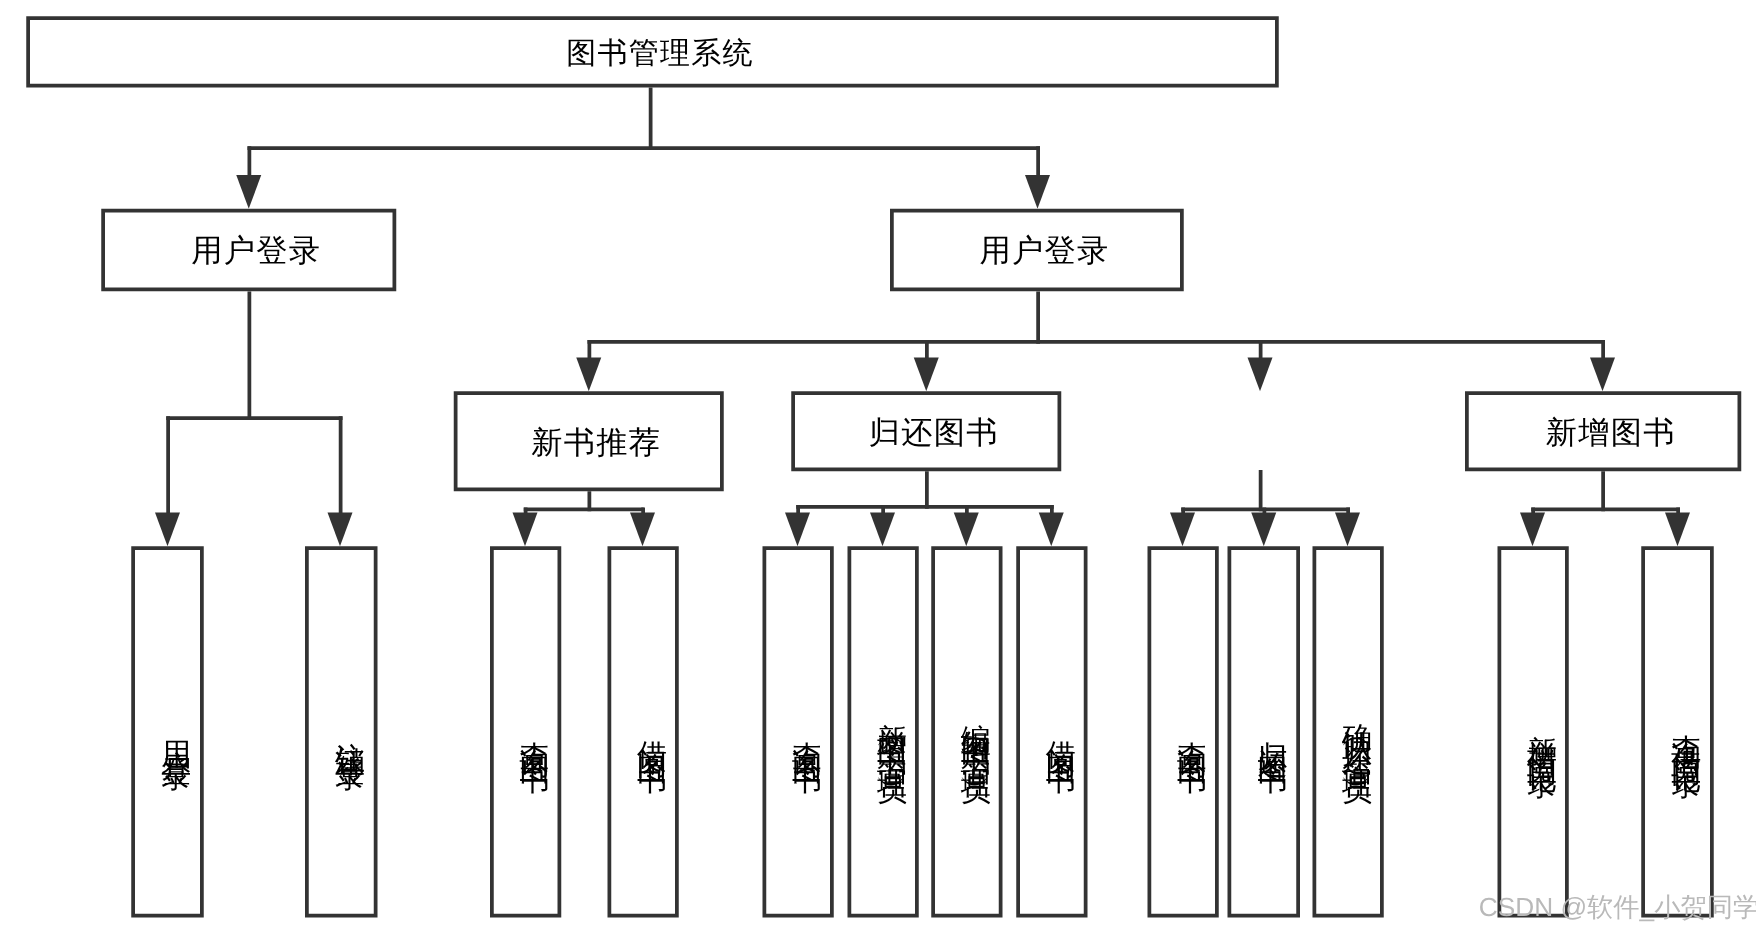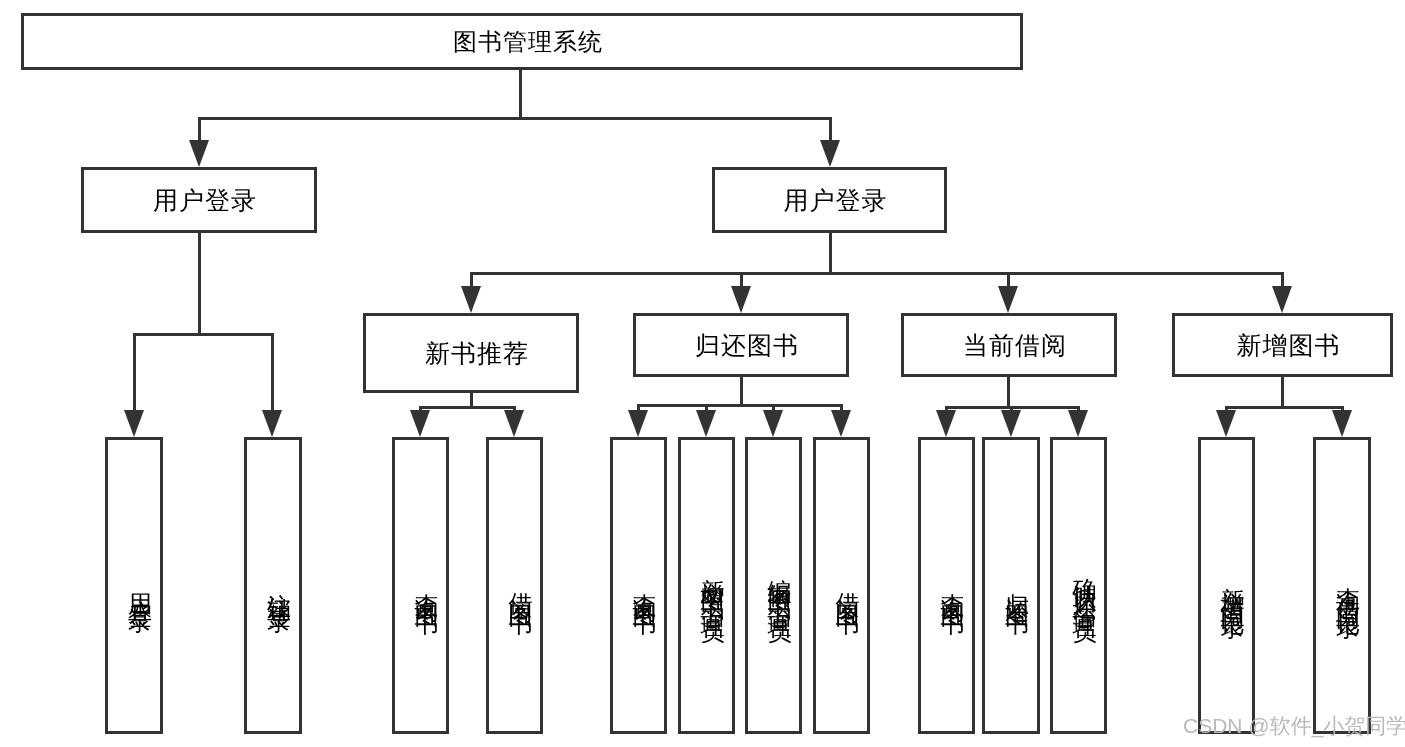--- a/index.html
+++ b/index.html
@@ -143,23 +143,20 @@
   <div class="node h" style="left:712px; top:167px; width:235px; height:66px;">
     <span class="lbl">用户登录</span>
   </div>
 
   <div class="node h" style="left:363px; top:313px; width:216px; height:80px;">
     <span class="lbl">新书推荐</span>
   </div>
   <div class="node h" style="left:633px; top:313px; width:216px; height:64px;">
     <span class="lbl">归还图书</span>
   </div>
-  <div class="node h" style="left:901px; top:313px; width:216px; height:64px;">
-    <span class="lbl">当前借阅</span>
-  </div>
   <div class="node h" style="left:1172px; top:313px; width:221px; height:64px;">
     <span class="lbl">新增图书</span>
   </div>
 
   <div class="node v" style="left:105px; top:437px; width:58px; height:297px;">
     <span class="lbl">用户登录</span>
   </div>
   <div class="node v" style="left:244px; top:437px; width:58px; height:297px;">
     <span class="lbl">注销登录</span>
   </div>

